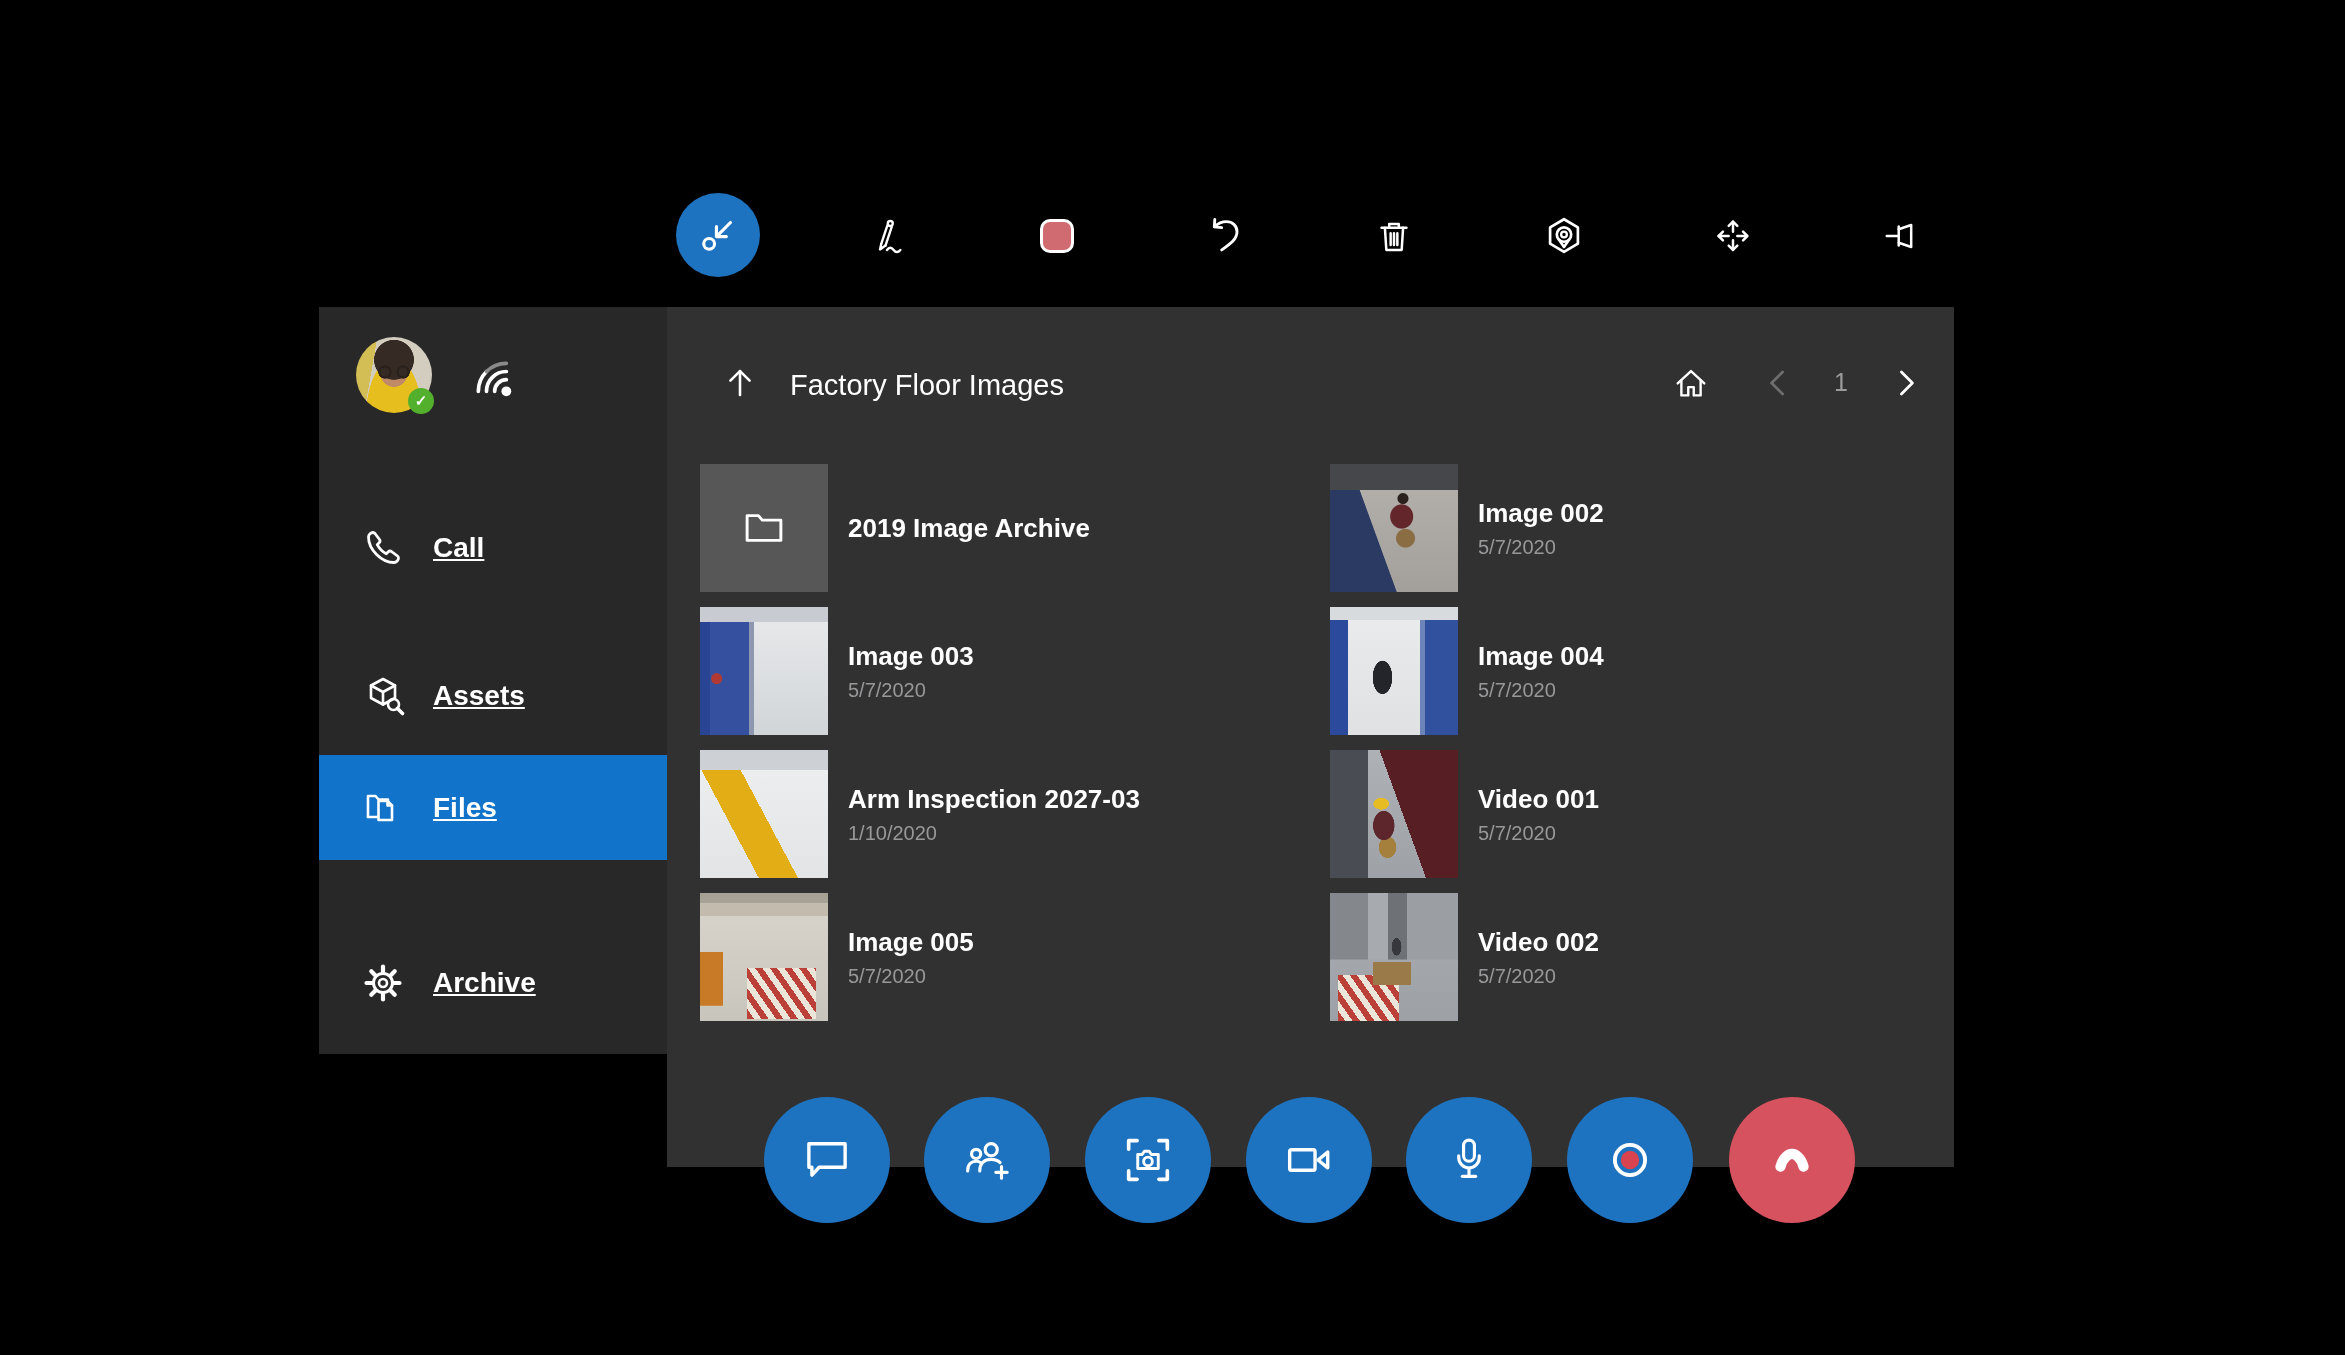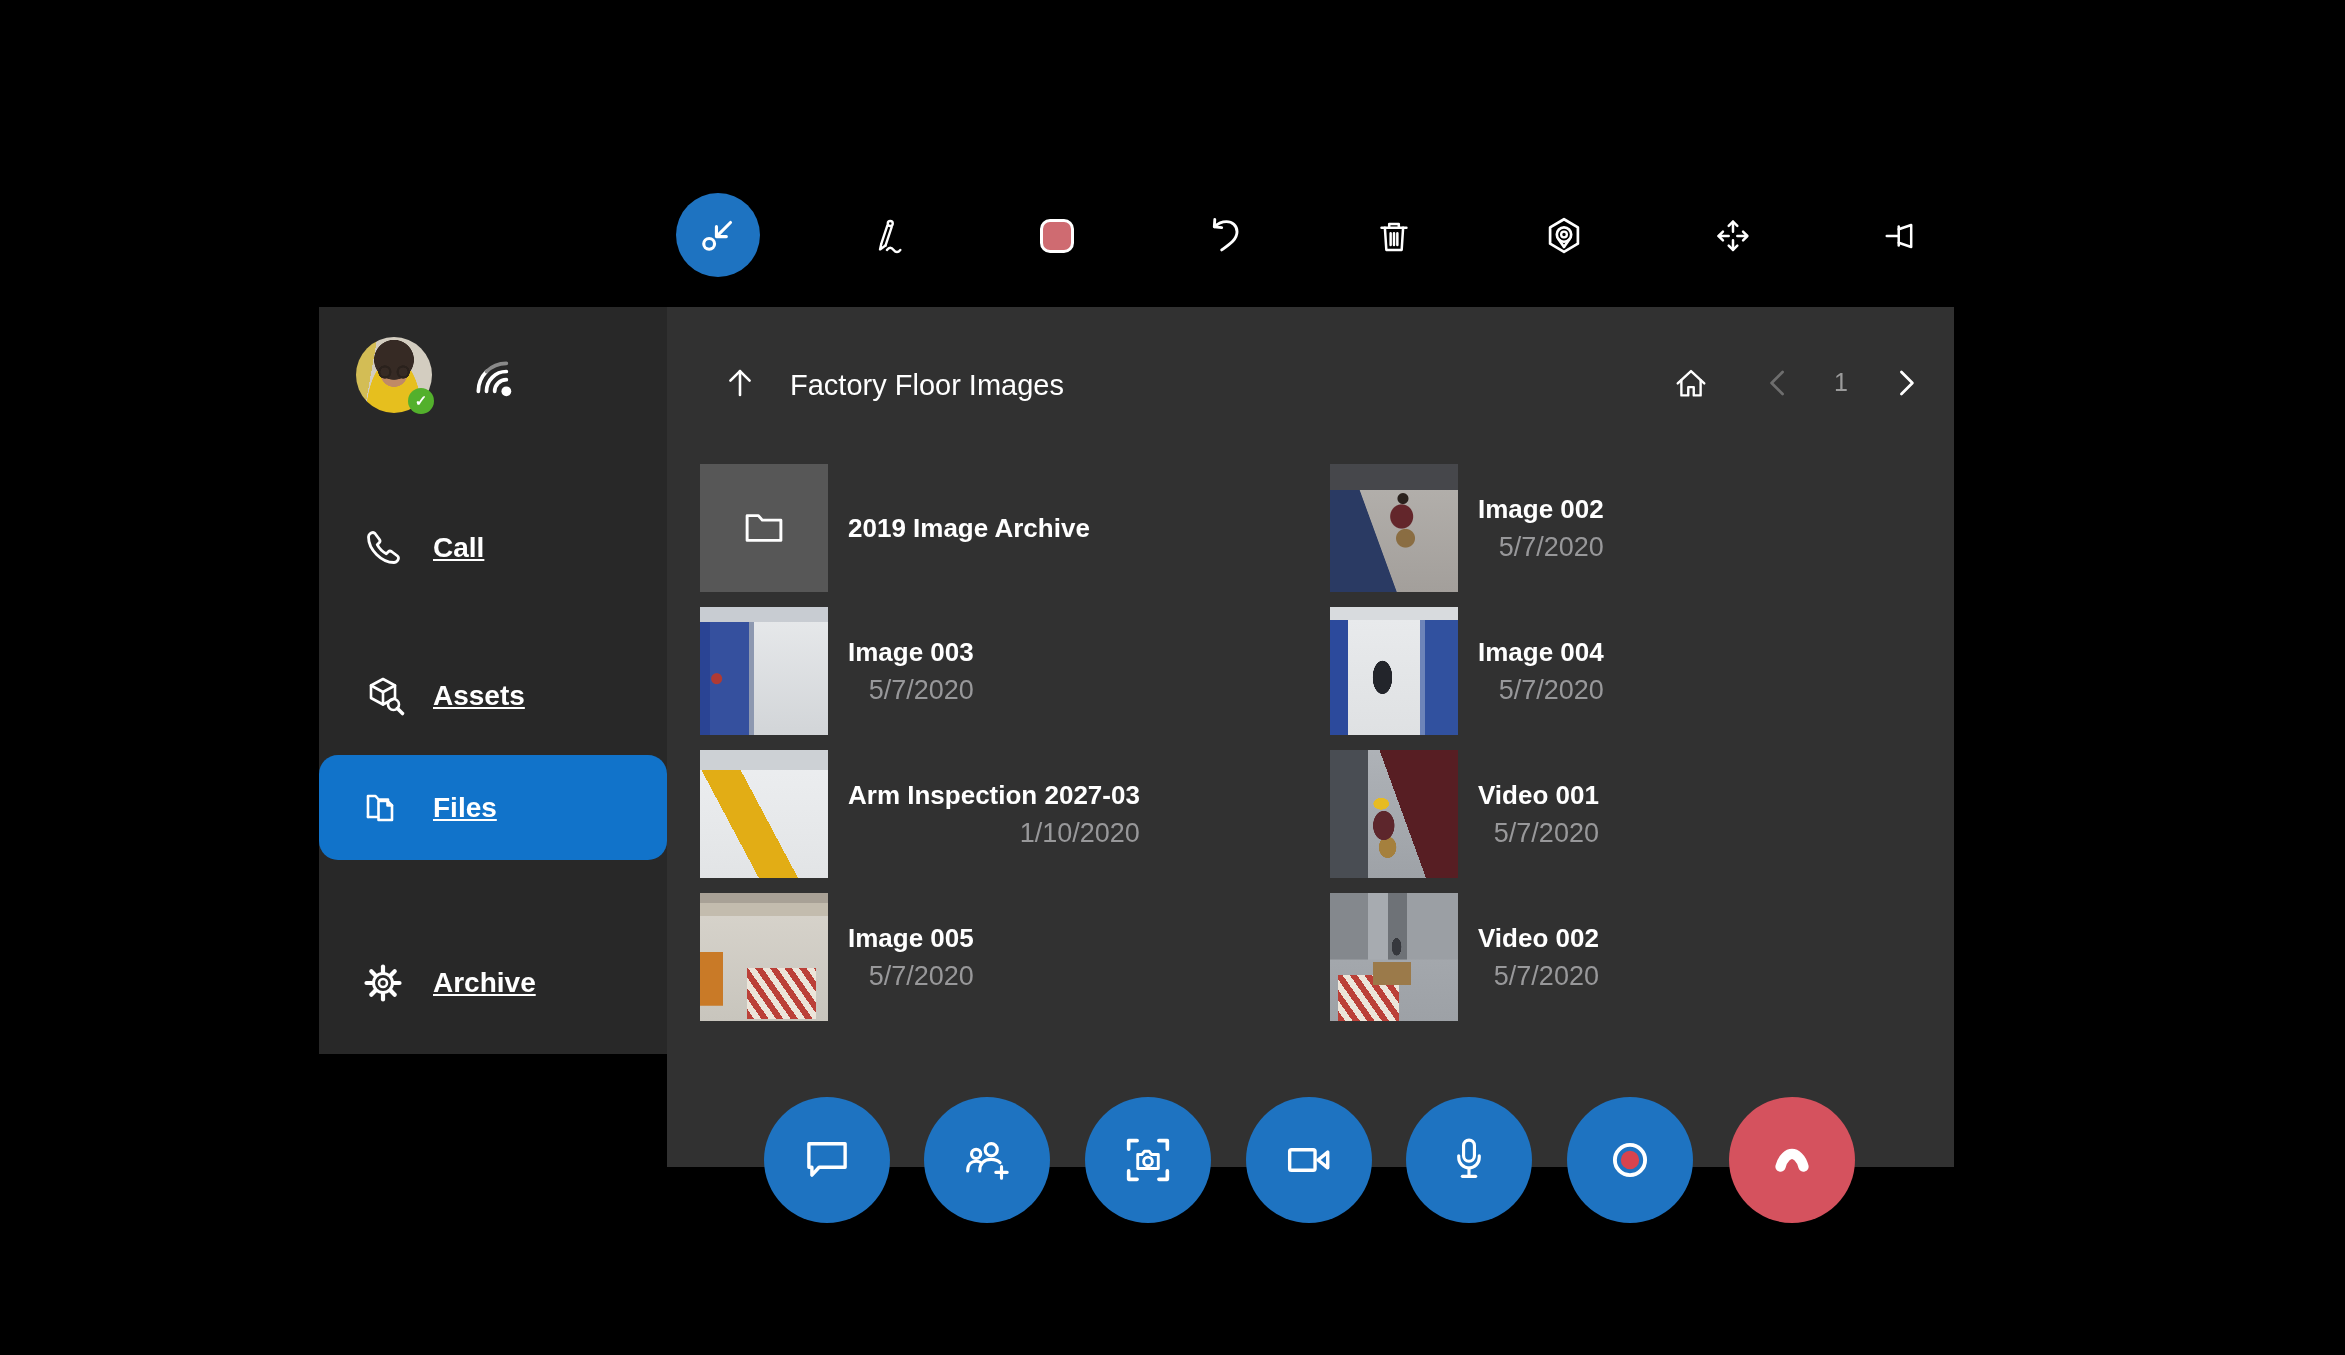--- a/index.html
+++ b/index.html
@@ -33,35 +33,35 @@
       radial-gradient(circle at 50% 30%, #362a24 0 30%, transparent 31%),
       radial-gradient(circle at 50% 48%, #c08a66 0 24%, transparent 25%),
       radial-gradient(ellipse at 50% 108%, #e6bf1e 0 52%, transparent 53%),
       linear-gradient(100deg, #d3bd55 0 24%, #d3cdc0 24%);
   }
   .presence-badge{position:absolute;right:-2px;bottom:-1px;width:26px;height:26px;border-radius:50%;
     background:var(--presence-green,#53b02c);display:flex;align-items:center;justify-content:center;
     font-size:15px;font-weight:700;color:#fff;}
   .signal{position:absolute;left:143px;top:40px;width:56px;height:56px;}
   .nav-item{position:absolute;left:0;width:348px;height:105px;display:flex;align-items:center;cursor:pointer;text-decoration:underline;}
-  .nav-item.selected{background:var(--selection-blue,#1173ca);border-radius:19px;}
+  .nav-item.selected{background:var(--selection-blue,#1173ca);}
   .nav-icon{width:48px;height:48px;margin-left:40px;flex:0 0 auto;display:flex;align-items:center;justify-content:center;}
   .nav-label{margin-left:26px;font-size:28px;font-weight:600;}
 
   
   .hdr-btn{position:absolute;width:44px;height:44px;display:flex;align-items:center;justify-content:center;cursor:pointer;}
   #panel-title{position:absolute;left:123px;top:58px;font-size:29px;font-weight:400;line-height:40px;}
   #page-num{position:absolute;left:1152px;top:61px;width:44px;text-align:center;font-size:25px;color:#9b9b9b;}
 
   
   .file-item{position:absolute;display:flex;gap:20px;width:600px;height:128px;cursor:pointer;}
   .thumb{width:128px;height:128px;flex:0 0 auto;background-repeat:no-repeat;background-size:100% 100%;}
   .meta{display:flex;flex-direction:column;justify-content:center;gap:7px;}
   .fname{font-size:26px;font-weight:600;white-space:nowrap;}
-  .fdate{font-size:27px;color:var(--date-gray,#98989a);text-align:right;}
+  .fdate{font-size:20px;color:var(--date-gray,#98989a);}
   .fdate:empty{display:none;}
 
   .th0{background:var(--tile-gray,#575757);display:flex;align-items:center;justify-content:center;}
   .th1{background-image:
       radial-gradient(circle at 57% 27%, #2a211d 0 5px, transparent 6px),
       radial-gradient(ellipse at 56% 41%, #63262b 0 11px, transparent 12px),
       radial-gradient(ellipse at 59% 58%, #8a6d42 0 9px, transparent 10px),
       linear-gradient(180deg, #46474b 0 20%, transparent 20%),
       linear-gradient(70deg, #2a3a63 0 38%, transparent 38.5%),
       linear-gradient(180deg, #b5b2ae, #a39f9b);}

